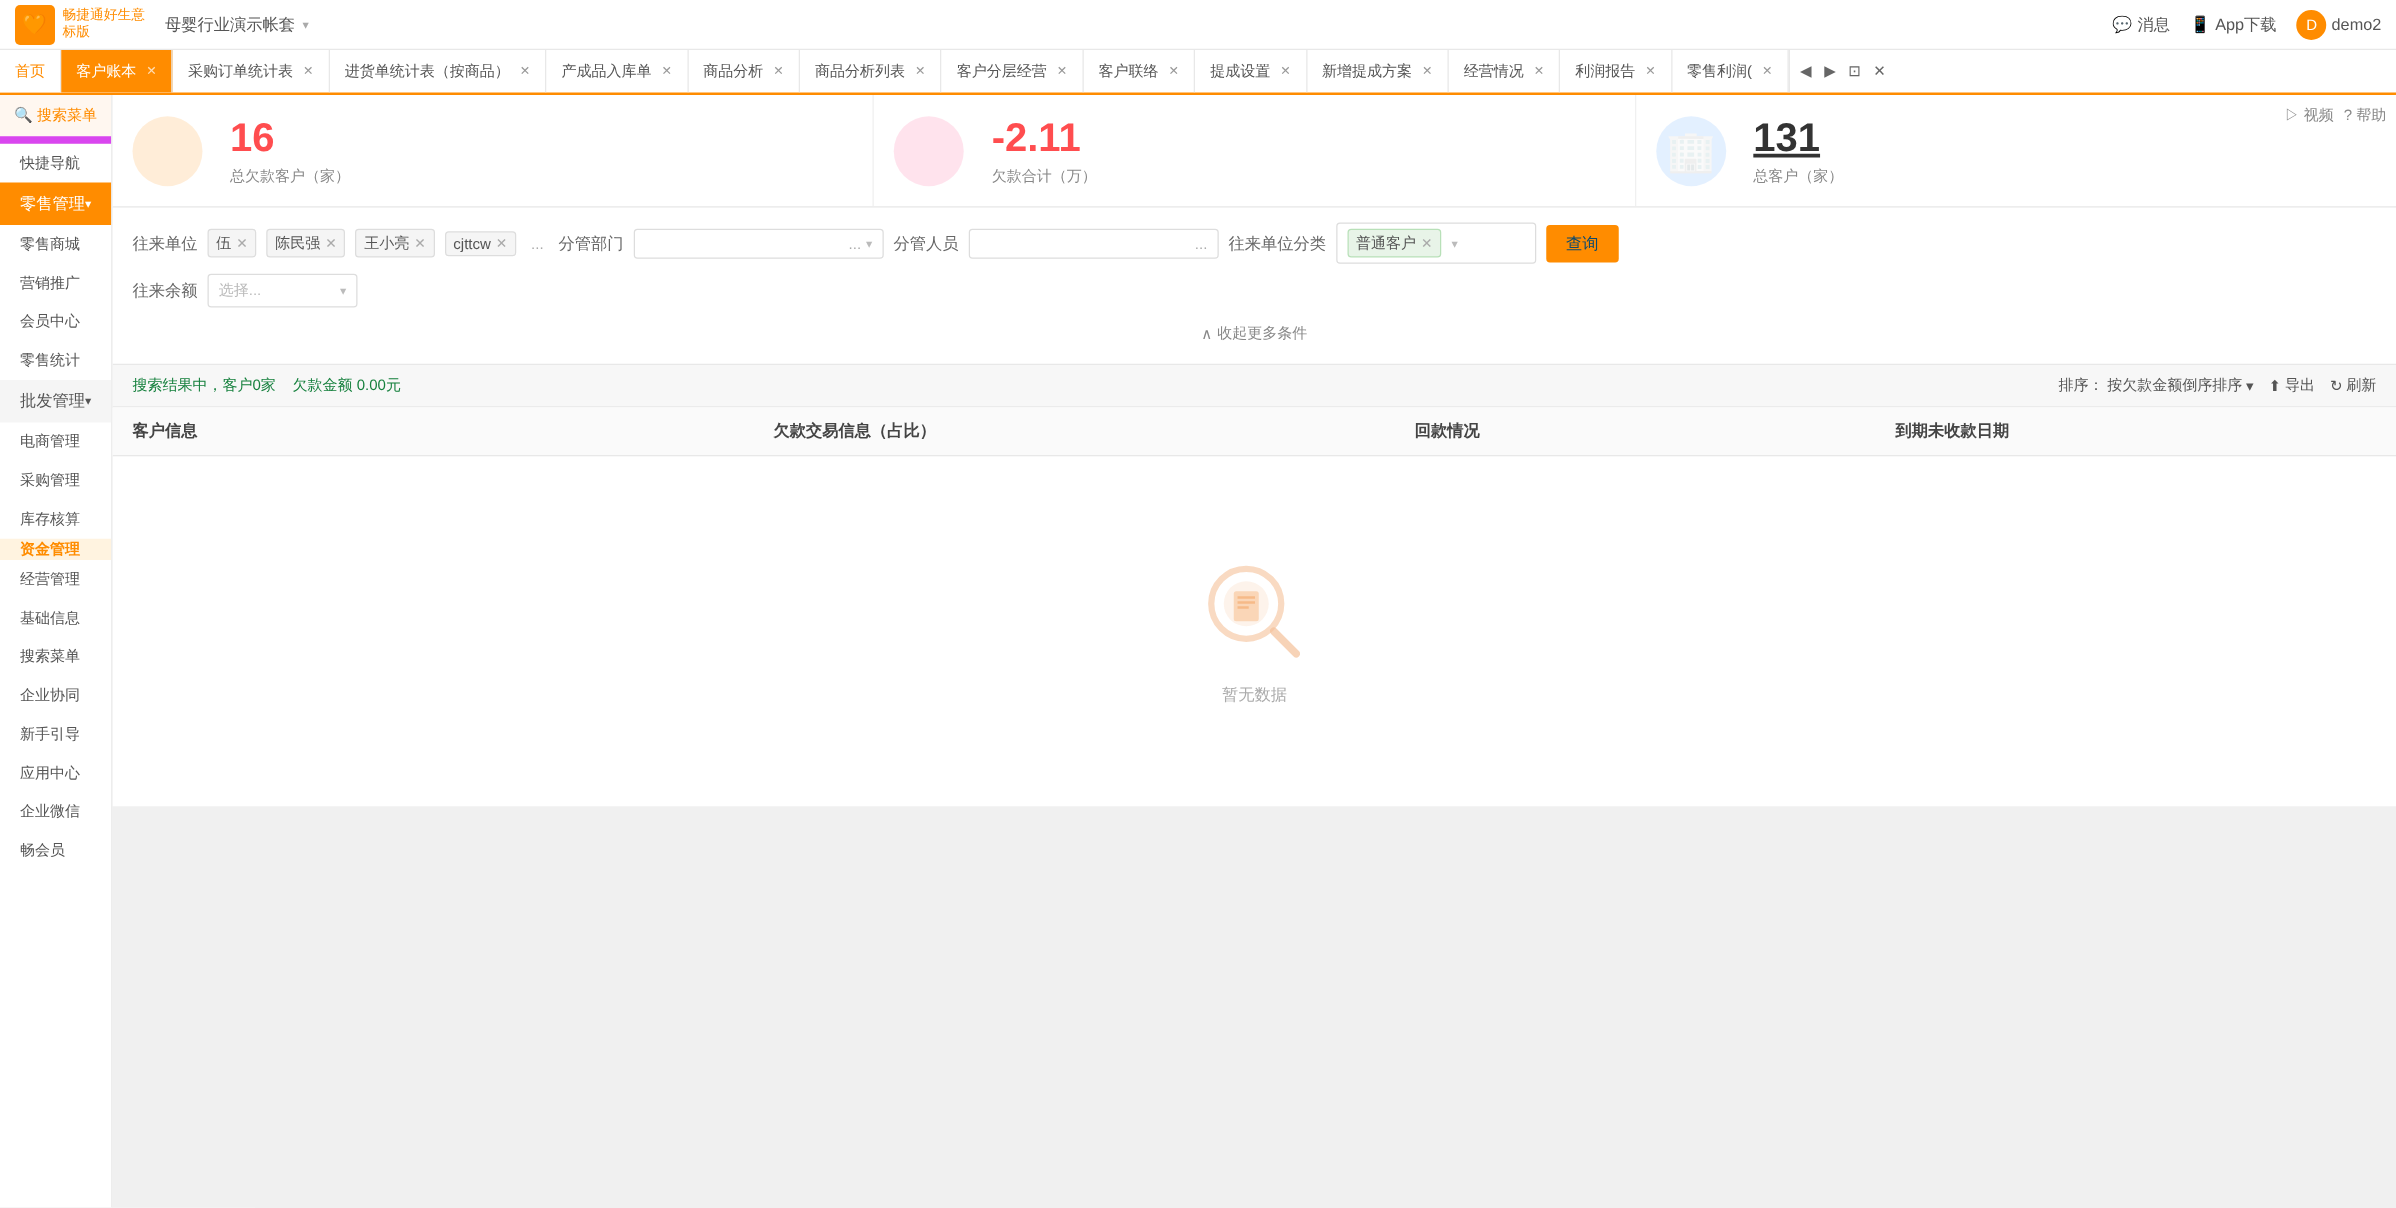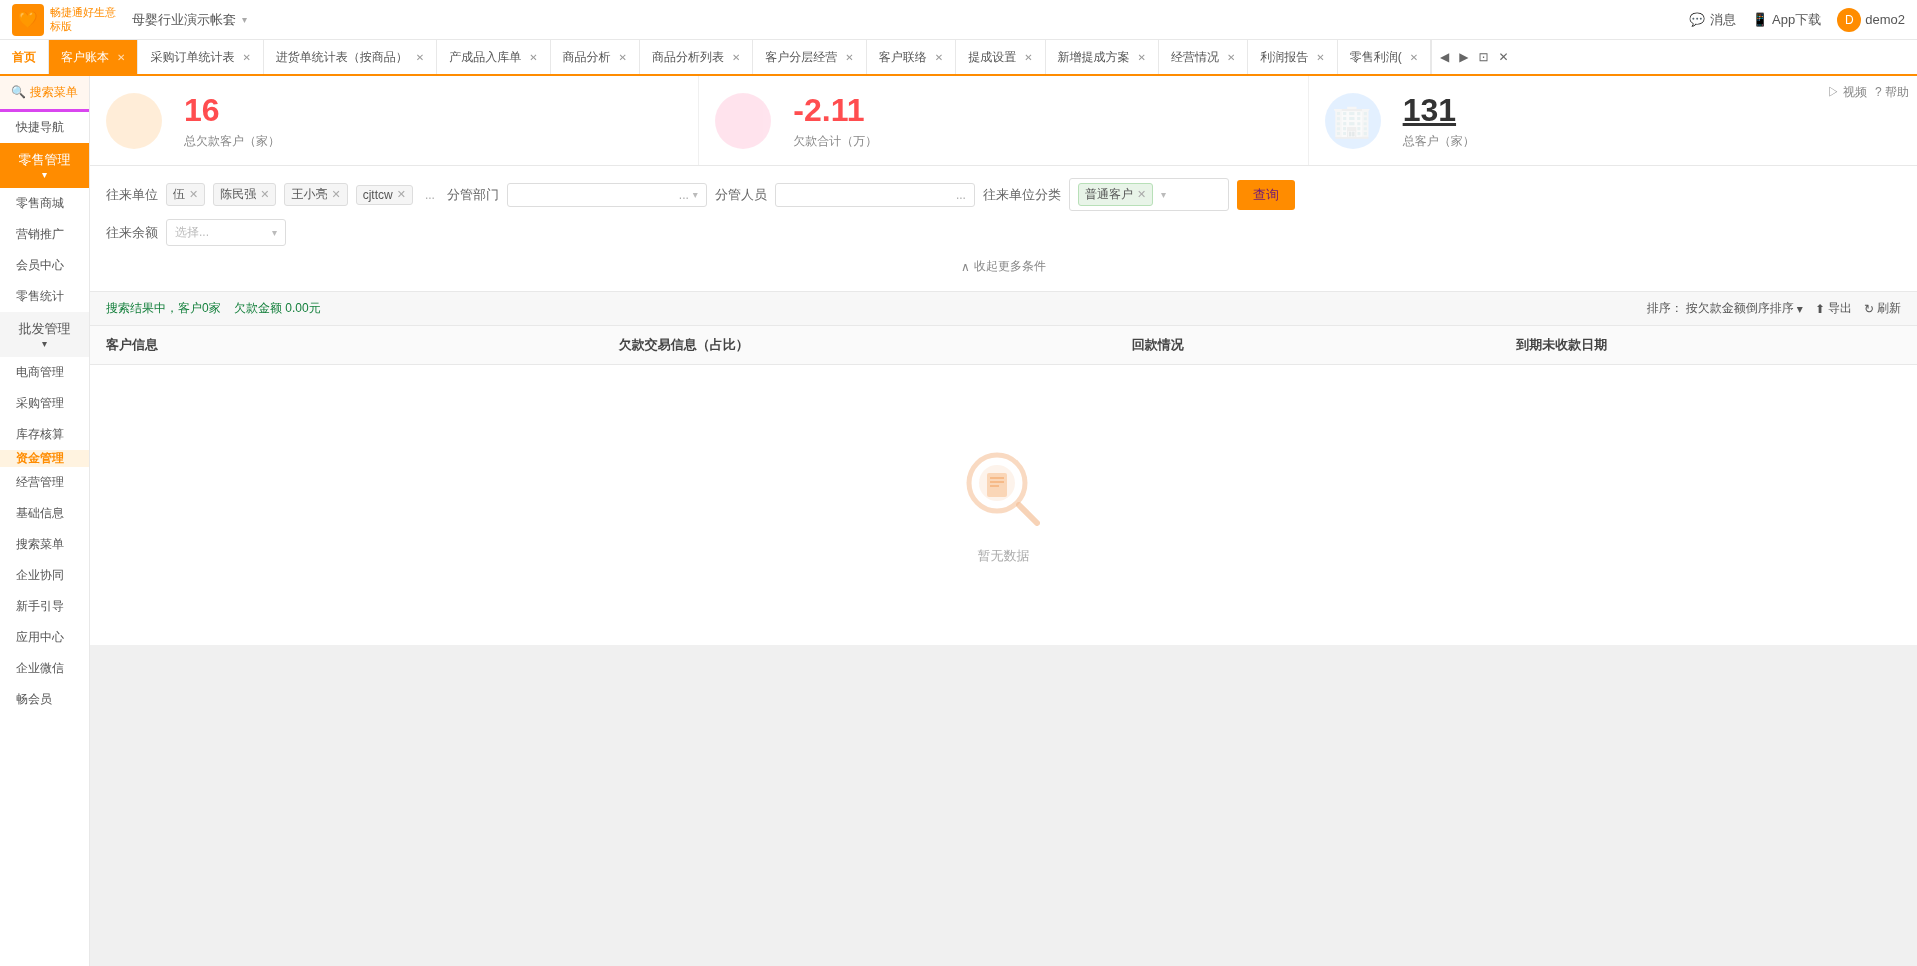--- a/index.html
+++ b/index.html
@@ -46,21 +46,21 @@
       white-space: nowrap;
       border-right: 1px solid #e8e8e8;
       position: relative;
     }
     .nav-tab.active {
       background: #ff8c00;
       color: white;
     }
     .nav-tab .close-x { font-size: 10px; color: #999; margin-left: 4px; }
     .nav-tab.active .close-x { color: rgba(255,255,255,0.7); }
-    .nav-tab-home { background: #fff; color: #ff8c00; font-weight: bold; }
+    .nav-tab-home { background: #fff; color: #ff8c00; font-weight: normal; }
     .nav-arrows { display: flex; align-items: center; padding: 0 4px; gap: 2px; border-left: 1px solid #e8e8e8; }
     .nav-arrow { cursor: pointer; color: #666; font-size: 12px; padding: 2px 4px; }
 
     
     .main-layout { display: flex; height: calc(966px - 76px); }
 
     
     .sidebar {
       width: 90px;
       background: #fff;
@@ -69,30 +69,29 @@
       flex-direction: column;
       overflow-y: auto;
     }
     .sidebar-search {
       padding: 8px;
       background: #fff7f0;
       text-align: center;
       font-size: 12px;
       color: #ff8c00;
       cursor: pointer;
-      border-bottom: 3px solid #d946ef;
+      border-bottom: 6px solid #d946ef;
     }
     .sidebar-item {
       padding: 8px 12px;
       color: #555;
       cursor: pointer;
       display: flex;
       align-items: center;
       justify-content: center;
-      flex-direction: column;
     }
     .sidebar-item.active { background: #ff8c00; color: white; }
     .sidebar-nav-link {
       padding: 7px 16px;
       color: #555;
       cursor: pointer;
       font-size: 12px;
     }
 
     
@@ -150,21 +149,21 @@
     .filter-select {
       display: inline-flex; align-items: center; gap: 4px;
       border: 1px solid #ddd; border-radius: 3px;
       padding: 4px 8px; min-width: 120px; background: white;
       cursor: pointer; font-size: 12px; color: #555;
     }
     .filter-select .arrow { margin-left: auto; color: #aaa; }
     .filter-select-wide { min-width: 200px; }
     .filter-select-unit { min-width: 160px; }
     .btn-query {
-      background: #ff8c00; color: #701a75; border: none;
+      background: #ff8c00; color: #0c4a6e; border: none;
       padding: 6px 16px; border-radius: 3px; cursor: pointer; font-size: 13px;
     }
     .collapse-btn {
       display: flex; align-items: center; gap: 4px;
       color: #888; font-size: 12px; cursor: pointer; justify-content: center;
       padding: 4px 0;
     }
 
     
     .result-bar {

